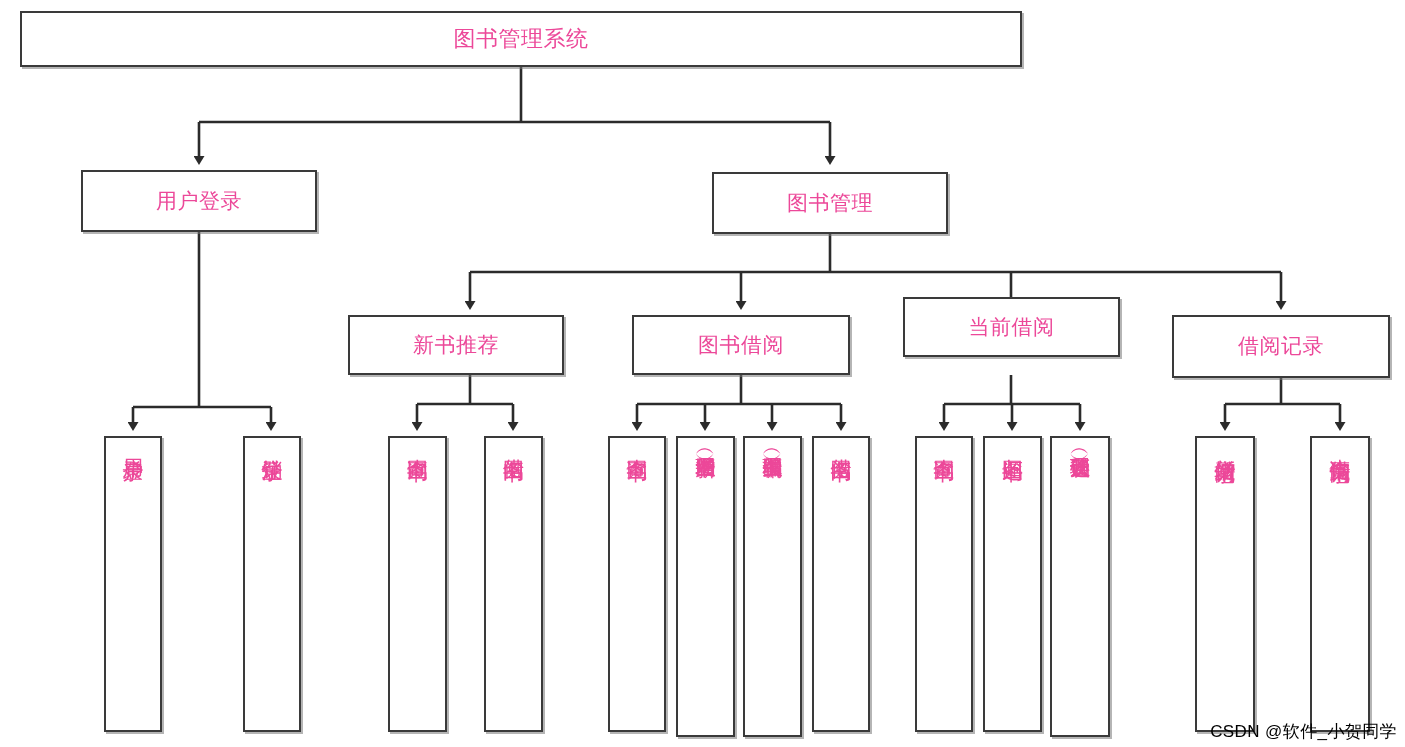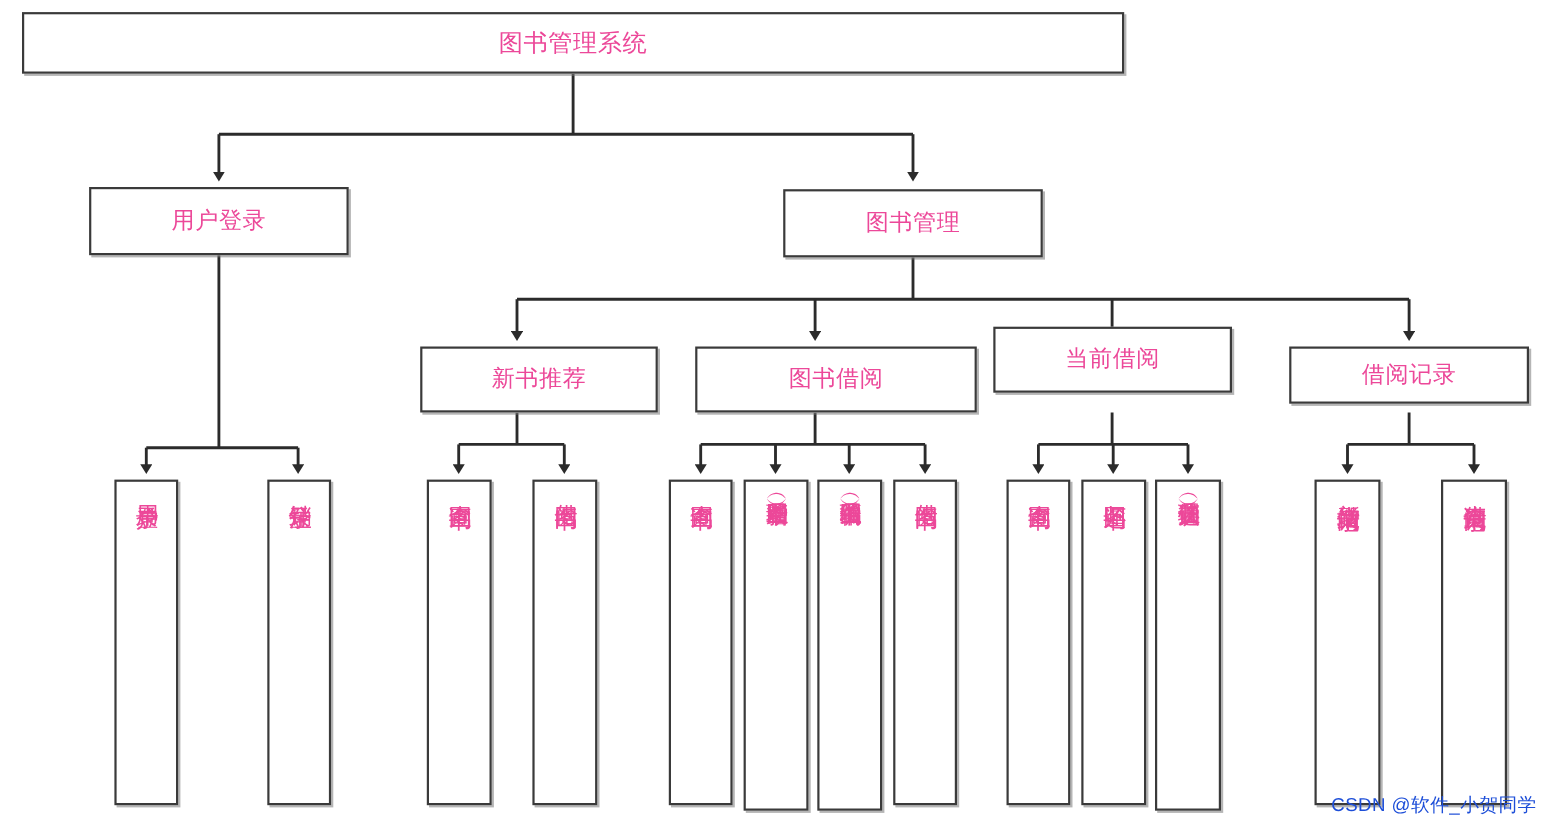--- a/index.html
+++ b/index.html
@@ -72,21 +72,21 @@
   .node.vert.tight .node-label {
     font-size: 20px;
     letter-spacing: 0px;
   }
   
   #watermark {
     position: absolute;
     right: 8px;
     bottom: 4px;
     font-size: 17px;
-    color: #1d4ed8;
+    color: #000000;
     letter-spacing: 0.4px;
     user-select: none;
     z-index: 5;
   }
 </style>
 </head>
 <body>
 
 <div id="diagram-root">
 
@@ -148,33 +148,33 @@
   </div>
 
   <div class="node horiz" style="left:81px; top:170px; width:236px; height:62px;">
     <span class="node-label">用户登录</span>
   </div>
 
   <div class="node horiz" style="left:712px; top:172px; width:236px; height:62px;">
     <span class="node-label">图书管理</span>
   </div>
 
-  <div class="node horiz" style="left:382px; top:315px; width:216px; height:60px;">
+  <div class="node horiz" style="left:348px; top:315px; width:216px; height:60px;">
     <span class="node-label">新书推荐</span>
   </div>
 
-  <div class="node horiz" style="left:632px; top:315px; width:256px; height:60px;">
+  <div class="node horiz" style="left:632px; top:315px; width:218px; height:60px;">
     <span class="node-label">图书借阅</span>
   </div>
 
   <div class="node horiz" style="left:903px; top:297px; width:217px; height:60px;">
     <span class="node-label">当前借阅</span>
   </div>
 
-  <div class="node horiz" style="left:1172px; top:315px; width:218px; height:52px;">
+  <div class="node horiz" style="left:1172px; top:315px; width:218px; height:63px;">
     <span class="node-label">借阅记录</span>
   </div>
 
   <div class="node vert" style="left:104px; top:436px; width:58px; height:296px;">
     <span class="node-label">用户登录</span>
   </div>
 
   <div class="node vert" style="left:243px; top:436px; width:58px; height:296px;">
     <span class="node-label">注销登录</span>
   </div>

